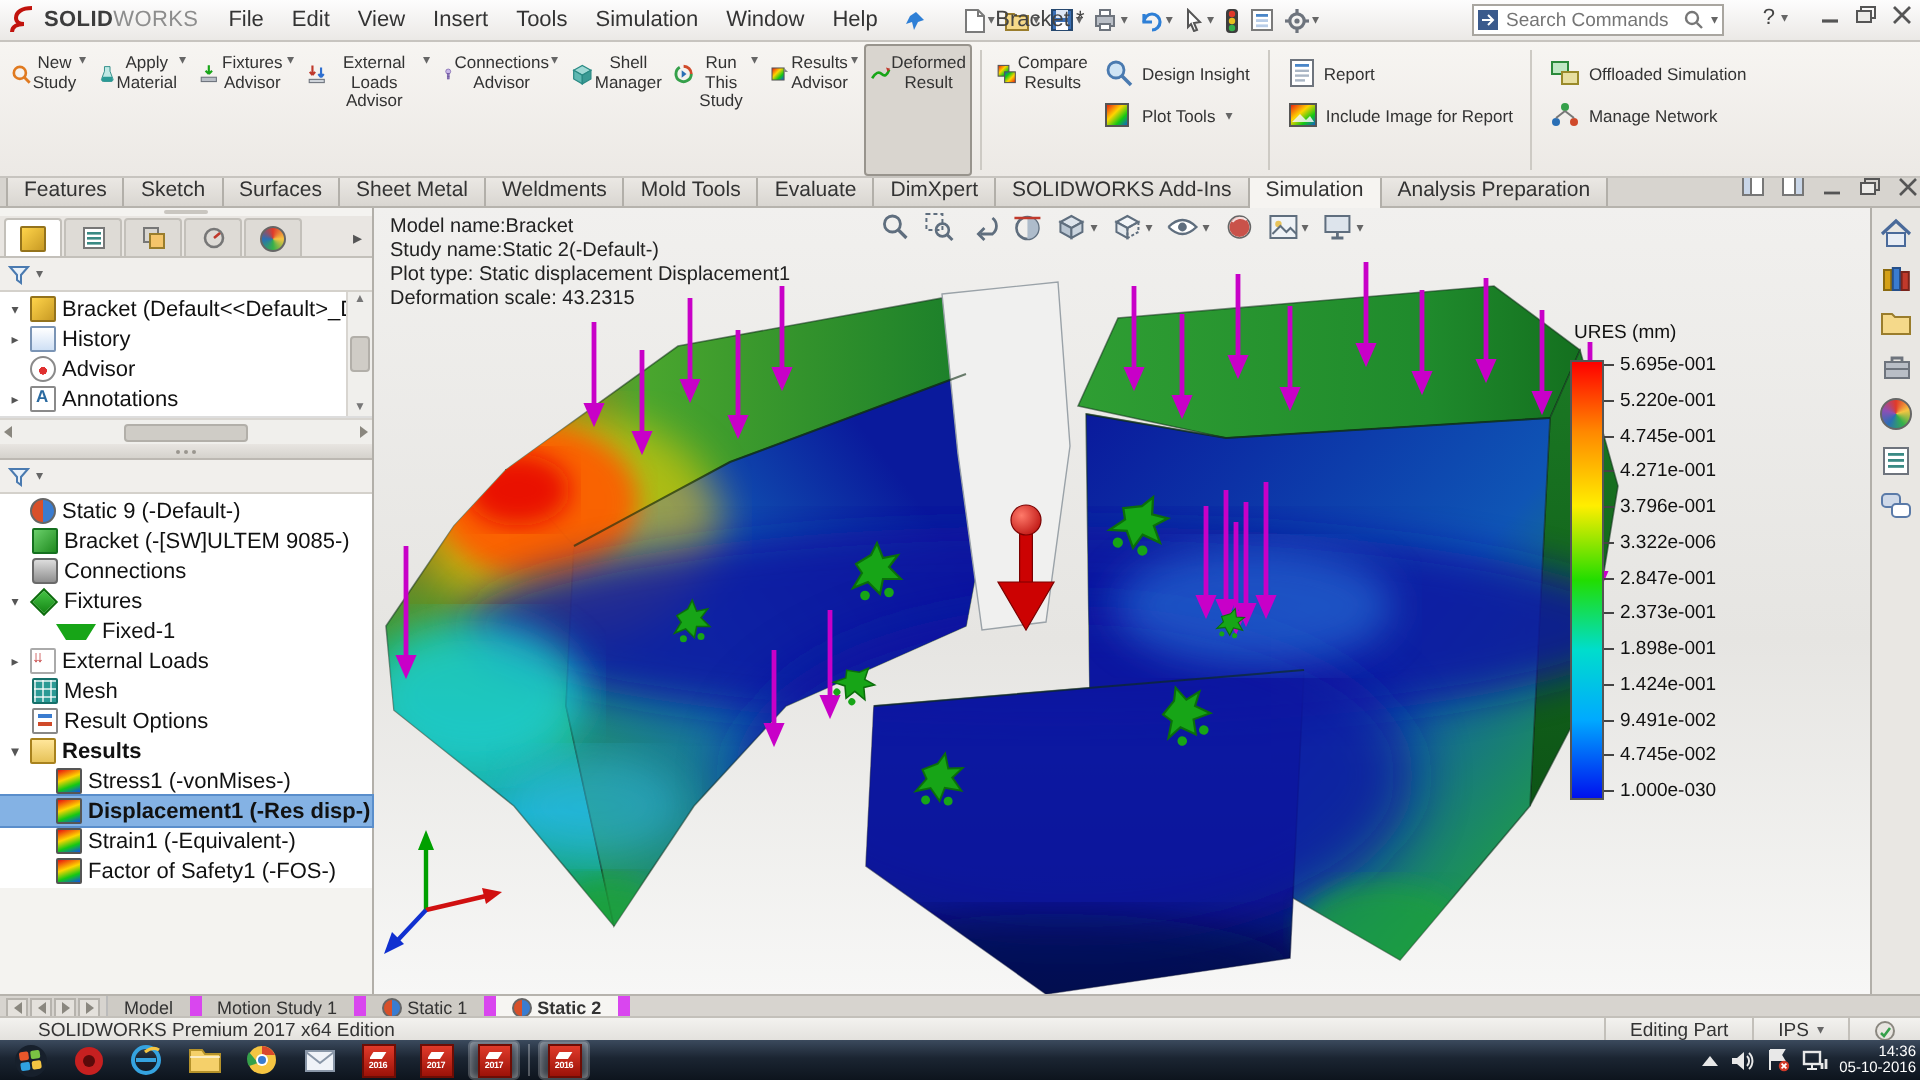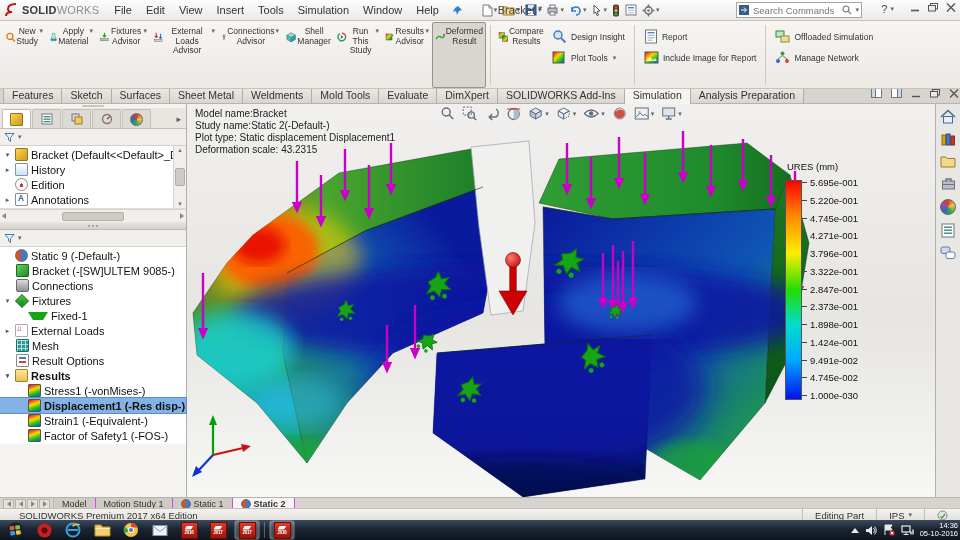--- a/index.html
+++ b/index.html
@@ -95,21 +95,21 @@
 
   
   .taskpane{width:24px;background:#e9e7e3;border-left:1px solid #b2afa9;display:flex;flex-direction:column;align-items:center;padding-top:6px;gap:8px}
 
   
   .bottomtabs{position:absolute;left:0;top:497px;width:960px;height:11px;background:#d7d4cf;border-top:1px solid #b6b3ad;display:flex;align-items:stretch;font-size:9px;color:#333;z-index:20}
   .tnav{display:flex;align-items:center;gap:1px;padding:0 3px;border-right:1px solid #bbb}
   .tnb{width:9px;height:8px;background:#e4e1dc;border:1px solid #b6b3ad;display:flex;align-items:center;justify-content:center}
   .tri-l{width:0;height:0;border-top:3px solid transparent;border-bottom:3px solid transparent;border-right:4px solid #8a877f}
   .tri-r{width:0;height:0;border-top:3px solid transparent;border-bottom:3px solid transparent;border-left:4px solid #8a877f}
-  .btab{display:flex;align-items:flex-end;gap:3px;padding:0 8px;border-right:1px solid #d946ef;background:#cecbc5}
+  .btab{display:flex;align-items:flex-end;gap:3px;padding:0 8px;border-right:6px solid #d946ef;background:#cecbc5}
   .btab.active{background:#f6f5f2;font-weight:bold}
   .bstudyic{width:8px;height:8px;border-radius:50%;background:linear-gradient(90deg,#d8502a 50%,#3a7cd0 50%);border:1px solid #666}
   .statusbar{position:absolute;left:0;top:508px;width:960px;height:12px;background:linear-gradient(#f3f2ef,#e2e0dc);border-top:1px solid #c3c0ba;display:flex;align-items:center;font-size:9.5px;color:#333;z-index:20}
   .sbleft{padding-left:19px}
   .sbright{margin-left:auto;display:flex;align-items:center;height:100%}
   .sbcell{padding:0 12px;border-left:1px solid #c3c0ba;height:100%;display:flex;align-items:center;gap:3px}
   .taskbar{position:absolute;left:0;top:520px;width:960px;height:20px;background:linear-gradient(#3b4a5d,#1b2532 45%,#0d141d);display:flex;align-items:center;gap:5px;padding-left:3px;z-index:30}
   .tbicon{width:24px;height:18px;display:flex;align-items:center;justify-content:center;border-radius:2px;flex:0 0 24px}
   .tbicon.pressed{background:rgba(255,255,255,.16);box-shadow:inset 0 0 4px rgba(255,255,255,.45);outline:1px solid rgba(255,255,255,.22)}
   .tbsep{width:1px;height:16px;background:rgba(255,255,255,.28);flex:0 0 1px}
@@ -478,21 +478,21 @@
               <span>Bracket (Default&lt;&lt;Default&gt;_Display St</span>
             </div>
           <div class="trow">
               <span class="tcar">▸</span>
               <span class="ic ic-hist"></span>
               <span>History</span>
             </div>
           <div class="trow">
               <span class="tcar"></span>
               <span class="ic ic-sens"></span>
-              <span>Edition</span>
+              <span>Advisor</span>
             </div>
           <div class="trow">
               <span class="tcar">▸</span>
               <span class="ic ic-ann"></span>
               <span>Annotations</span>
             </div>
         </div>
         <div class="vscroll">
             <span class="sarr">▲</span>
             <span class="vthumb"></span>
@@ -831,21 +831,21 @@
             <div class="lrow">
                 <span class="ltick"></span>
                 <span>4.271e-001</span>
               </div>
             <div class="lrow">
                 <span class="ltick"></span>
                 <span>3.796e-001</span>
               </div>
             <div class="lrow">
                 <span class="ltick"></span>
-                <span>3.322e-001</span>
+                <span>3.322e-006</span>
               </div>
             <div class="lrow">
                 <span class="ltick"></span>
                 <span>2.847e-001</span>
               </div>
             <div class="lrow">
                 <span class="ltick"></span>
                 <span>2.373e-001</span>
               </div>
             <div class="lrow">

